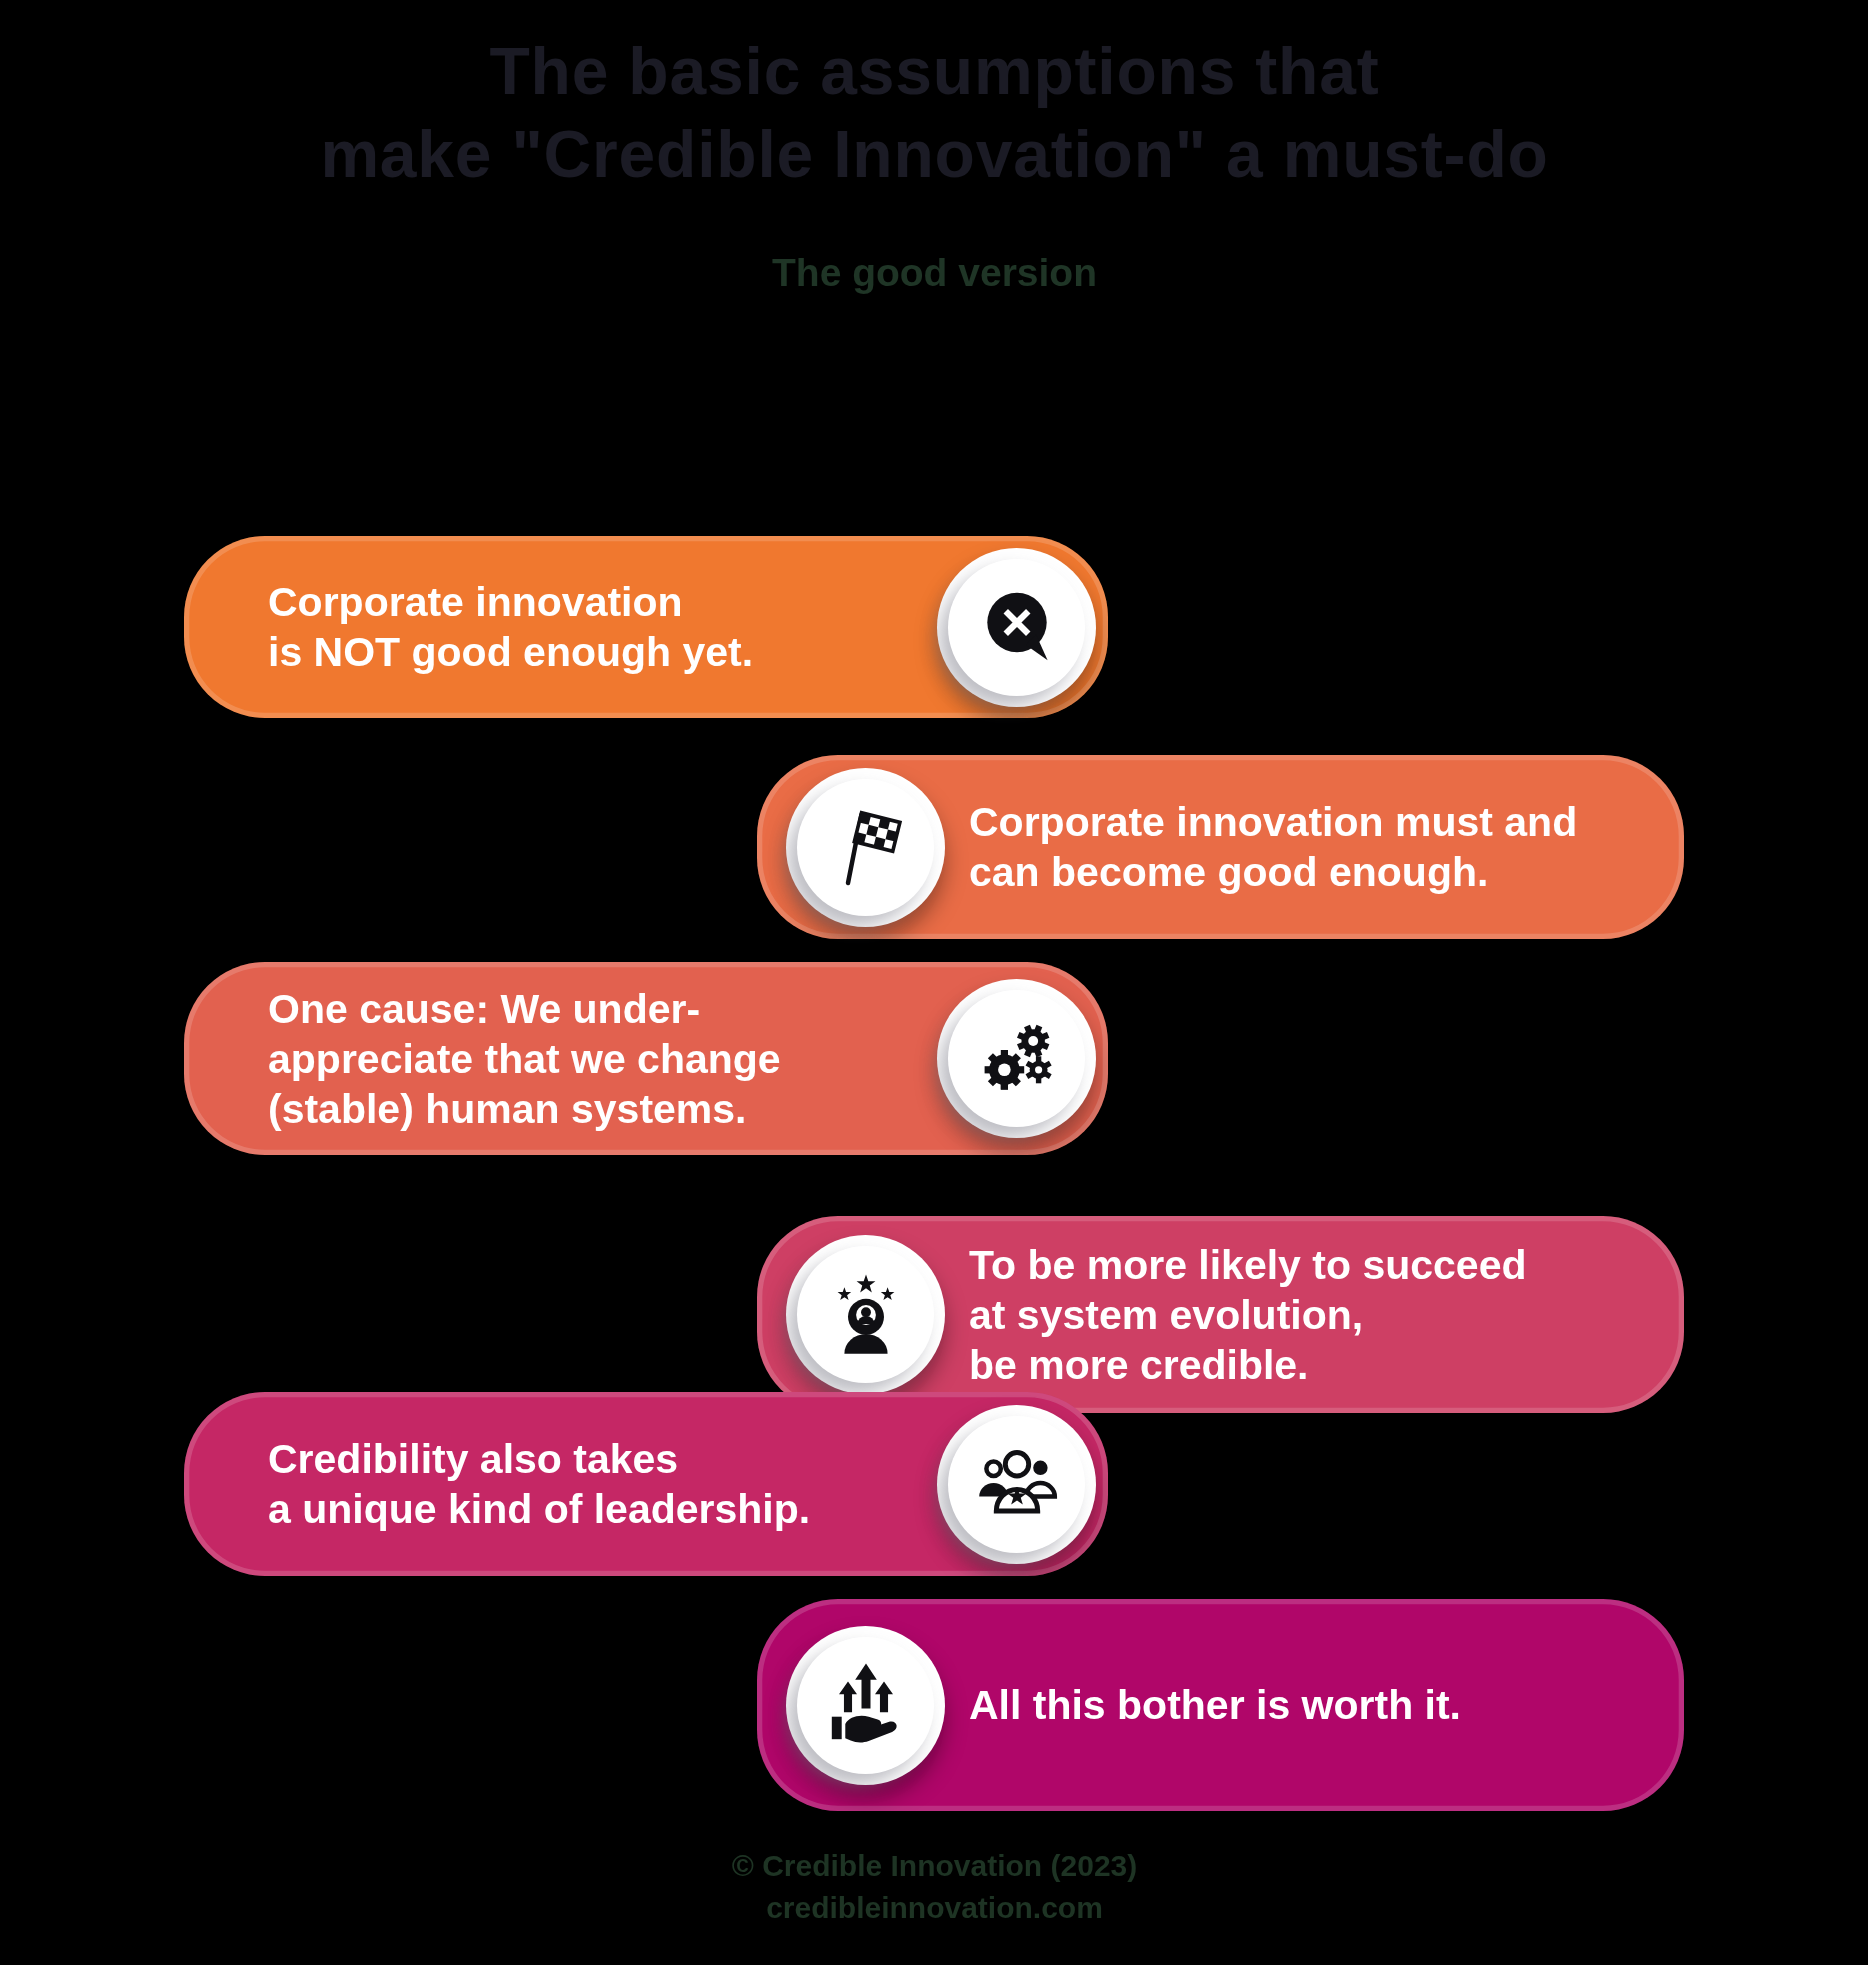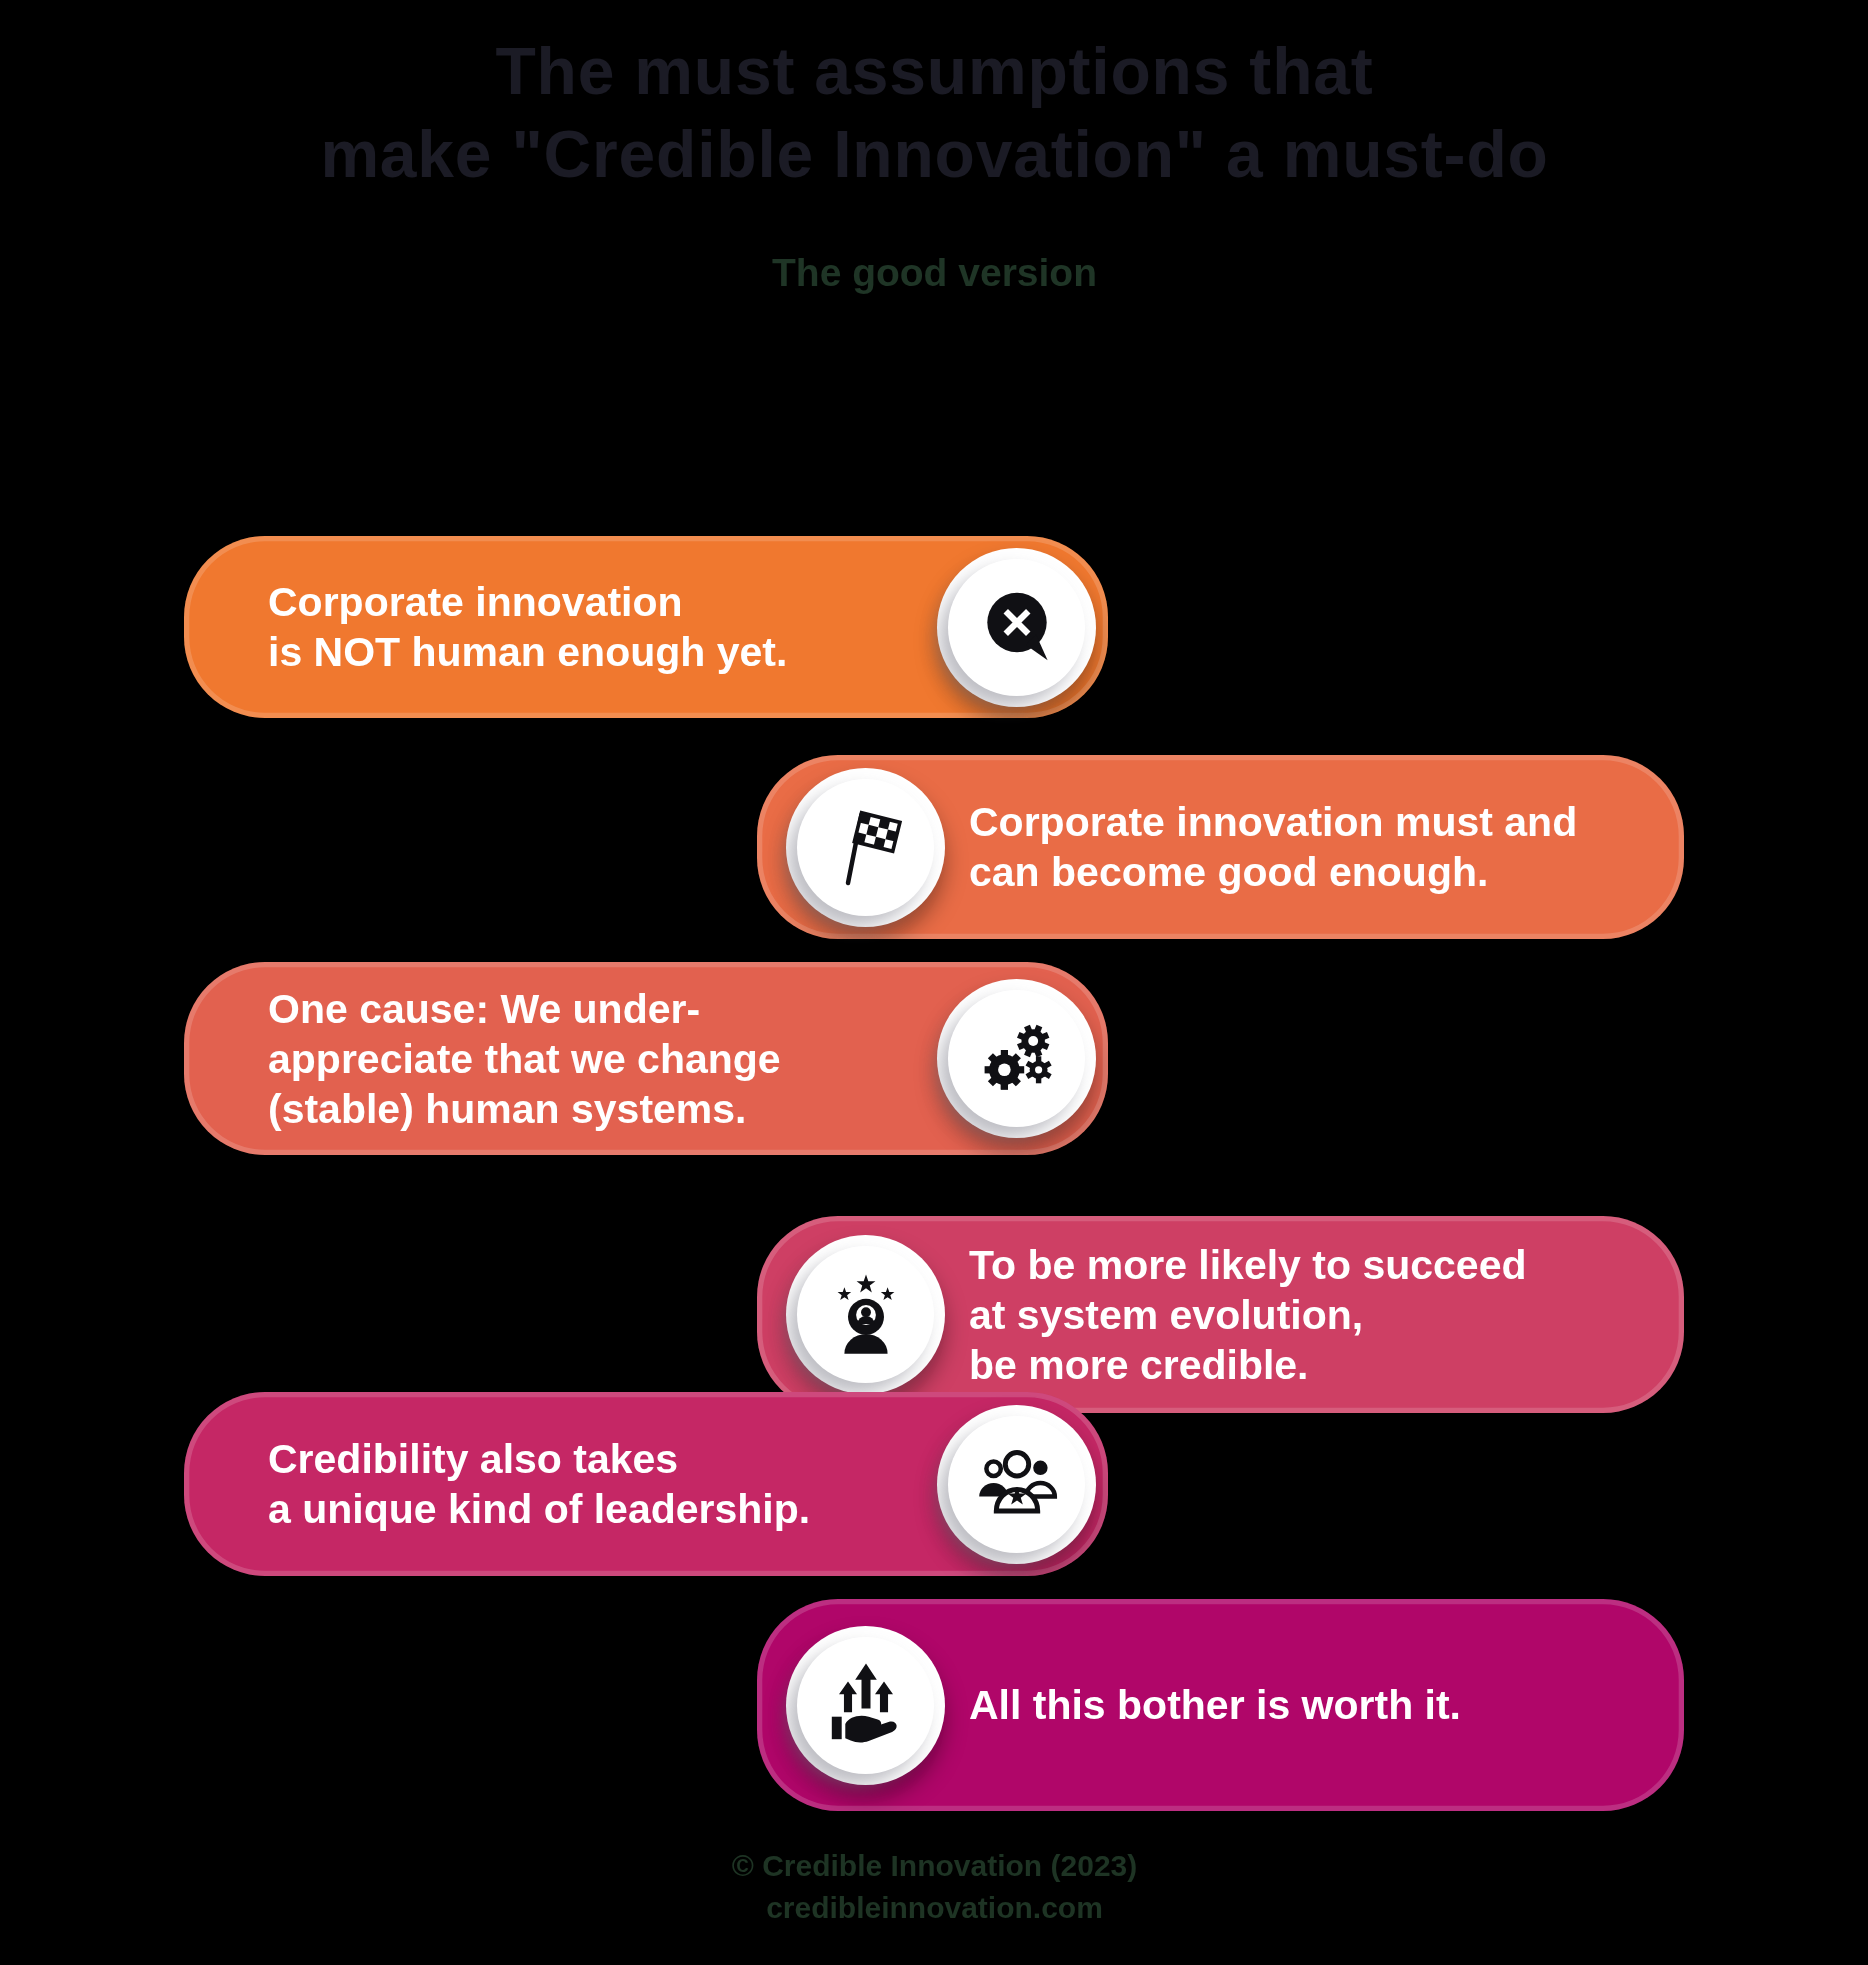--- a/index.html
+++ b/index.html
@@ -77,29 +77,29 @@
     font-weight:700;
     line-height:42px;
   }
 </style>
 </head>
 <body>
 
 <div class="stage" style="background: rgb(0, 0, 0);">
 
   <div class="title">
-    <div>The must assumptions that</div>
+    <div>The basic assumptions that</div>
     <div>make "Credible Innovation" a must-do</div>
   </div>
 
   <div class="subtitle">The good version</div>
 
   <div class="banner icon-right b1" style="background: rgb(240, 120, 47);">
     <div class="banner-text">Corporate innovation
-is NOT human enough yet.</div>
+is NOT good enough yet.</div>
     <div class="icon-circle">
       <div class="icon-inner">
         <span class="icon">
           <svg viewBox="0 0 100 100">
             <circle cx="50" cy="45" r="33" fill="currentColor"></circle>
             <path d="M60 70 L84 87 L71 58 Z" fill="currentColor"></path>
             <path d="M37.5 32.5 L62.5 57.5 M62.5 32.5 L37.5 57.5" stroke="#fff" stroke-width="7" fill="none"></path>
           </svg>
         </span>
       </div>

